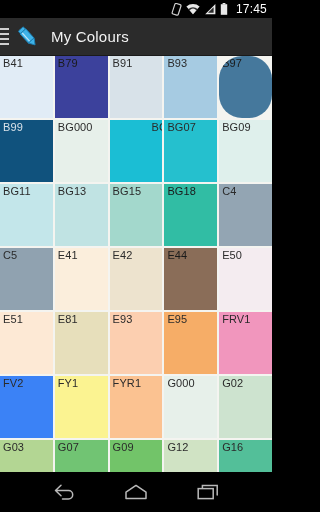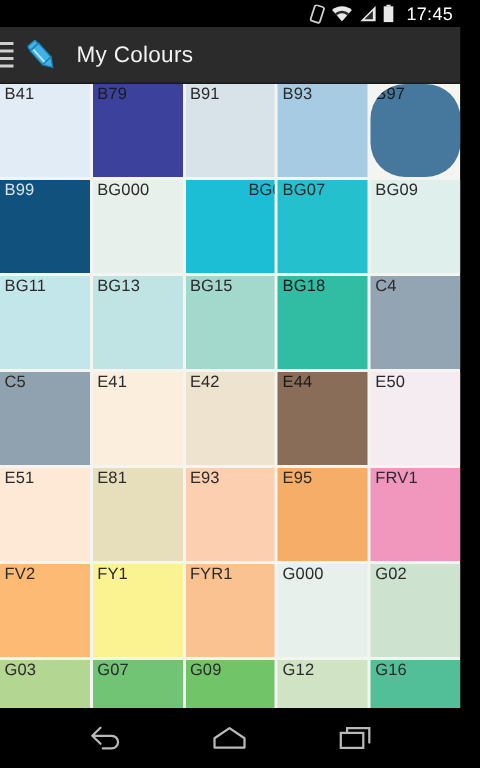--- a/index.html
+++ b/index.html
@@ -4,21 +4,21 @@
 <style>
   * { margin:0; padding:0; box-sizing:border-box; }
   html, body {
     width:307px; height:512px;
     background:#000;
     font-family:"Liberation Sans", sans-serif;
     overflow:hidden;
   }
   #screen {
     position:relative;
-    width:307px; height:512px;
+    width:272px; height:512px;
     background:#000;
     display:flex;
     flex-direction:column;
   }
 
   
   .status-bar {
     height:18px;
     background:#000000;
     display:flex;
@@ -268,21 +268,21 @@
         </div>
         <div class="swatch" style="background: rgb(252, 207, 176);">
           <span class="swatch-label" style="color: rgb(43, 43, 43);">E93</span>
         </div>
         <div class="swatch" style="background: rgb(246, 173, 103);">
           <span class="swatch-label" style="color: rgb(43, 43, 43);">E95</span>
         </div>
         <div class="swatch" style="background: rgb(241, 150, 189);">
           <span class="swatch-label" style="color: rgb(43, 43, 43); text-align: right;">FRV1</span>
         </div>
-        <div class="swatch" style="background: #fdba74; padding-left: 46px;">
+        <div class="swatch" style="background: #3b82f6; padding-left: 46px;">
           <span class="swatch-label" style="color: rgb(43, 43, 43);">FV2</span>
         </div>
         <div class="swatch" style="background: rgb(251, 243, 145); text-align: center;">
           <span class="swatch-label" style="color: rgb(43, 43, 43);">FY1</span>
         </div>
         <div class="swatch" style="background: rgb(251, 194, 145); padding-left: 19px;">
           <span class="swatch-label" style="color: rgb(43, 43, 43);">FYR1</span>
         </div>
         <div class="swatch" style="background: rgb(231, 240, 234);">
           <span class="swatch-label" style="color: rgb(43, 43, 43);">G000</span>

